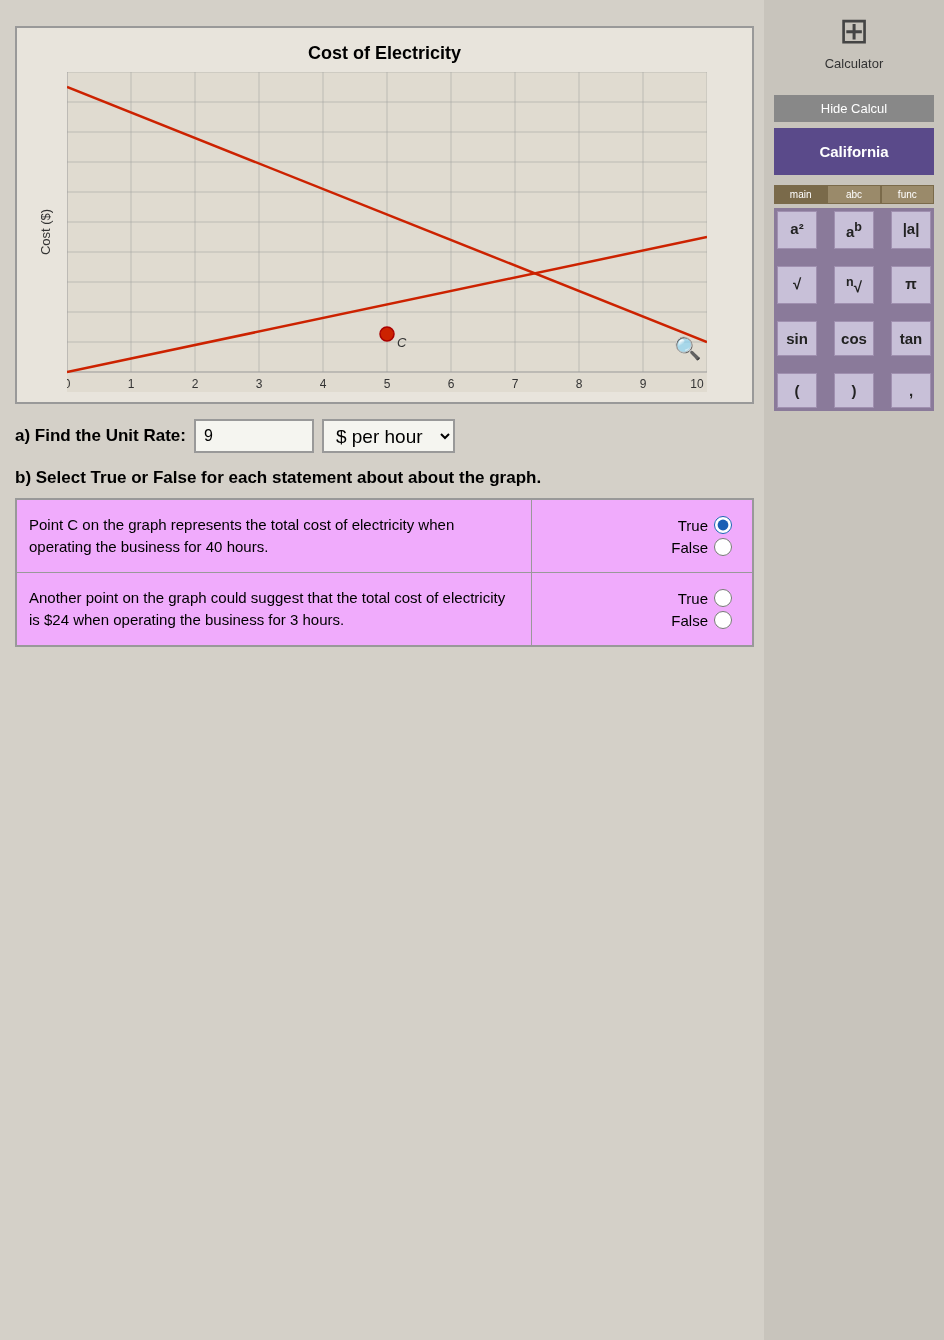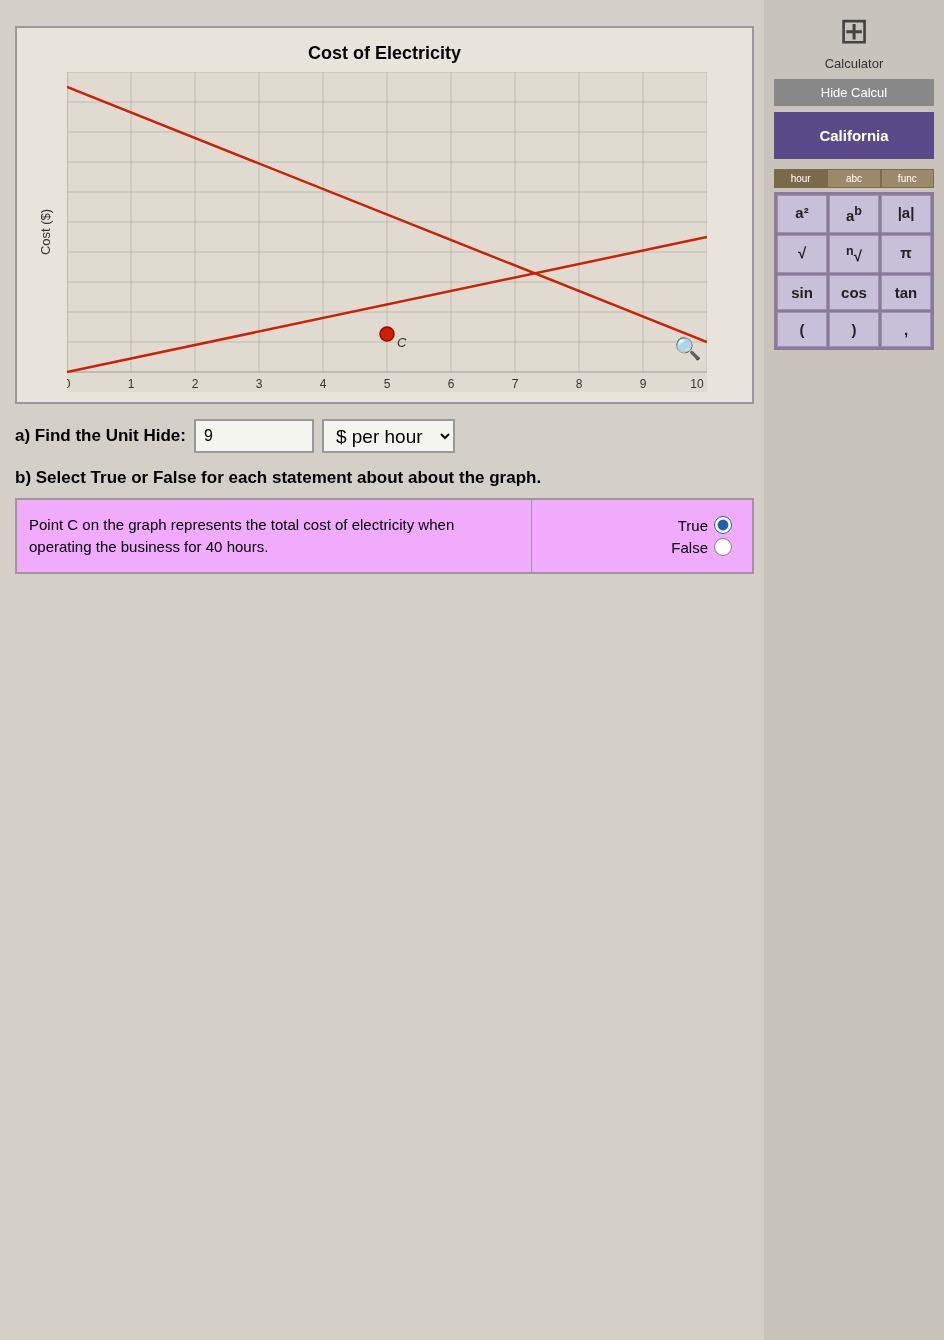--- a/index.html
+++ b/index.html
@@ -177,21 +177,21 @@
     
     .calculator-icon {
       font-size: 36px;
       color: #444;
       margin-bottom: 4px;
     }
 
     .calculator-label {
       font-size: 13px;
       color: #333;
-      margin-bottom: 8px;
+      margin-bottom: 24px;
     }
 
     .hide-calc-btn {
       background: #888;
       color: white;
       border: none;
       padding: 6px 0;
       font-size: 13px;
       cursor: pointer;
       margin-bottom: 6px;
@@ -228,21 +228,21 @@
       font-size: 10px;
     }
 
     .calc-tab.active {
       background: #7a6a4a;
     }
 
     .calc-grid {
       display: grid;
       grid-template-columns: repeat(3, 1fr);
-      gap: 2px;
+      gap: 17px;
       width: 160px;
       background: #8a7a9a;
       padding: 3px;
     }
 
     .calc-btn {
       background: #c8c0d8;
       border: 1px solid #a090b0;
       padding: 8px 4px;
       text-align: center;
@@ -322,21 +322,21 @@
           <circle cx="320" cy="262" r="7" fill="#cc2200" stroke="#aa0000" stroke-width="1.5"></circle>
           <text x="330" y="275" font-size="13" fill="#333" font-style="italic">C</text>
         </svg>
 
         <div class="search-icon-chart">🔍</div>
       </div>
 
     </div>
 
     <div class="part-a">
-      <span class="part-a-label">a)  Find the Unit Hide:</span>
+      <span class="part-a-label">a)  Find the Unit Rate:</span>
       <input type="text" class="unit-rate-input" value="9" style="">
       <select class="per-hour-select">
         <option>$ per hour</option>
         <option>$ per day</option>
         <option>$ per week</option>
       </select>
     </div>
 
     <div>
       <div class="part-b-title">b)  Select True or False for each statement about about the graph.</div>
@@ -353,35 +353,50 @@
                 <span>True</span>
                 <input type="radio" name="stmt1" value="True" checked="" style="">
               </div>
               <div class="radio-option">
                 <span>False</span>
                 <input type="radio" name="stmt1" value="False" style="">
               </div>
             </td>
           </tr>
 
+          <tr>
+            <td class="statement-text">
+              Another point on the graph could suggest that the total cost of electricity is $24 when operating the business for 3 hours.
+            </td>
+            <td class="statement-options">
+              <div class="radio-option">
+                <span>True</span>
+                <input type="radio" name="stmt2" value="True" style="">
+              </div>
+              <div class="radio-option">
+                <span>False</span>
+                <input type="radio" name="stmt2" value="False" style="">
+              </div>
+            </td>
+          </tr>
         </tbody>
       </table>
     </div>
 
   </div>
 
   <div class="right-panel">
     <div class="calculator-icon">⊞</div>
     <div class="calculator-label">Calculator</div>
 
     <button class="hide-calc-btn">Hide Calcul</button>
     <button class="california-btn">California</button>
 
     <div class="calc-tabs">
-      <div class="calc-tab active">hour</div>
+      <div class="calc-tab active">main</div>
       <div class="calc-tab">abc</div>
       <div class="calc-tab">func</div>
     </div>
 
     <div class="calc-grid">
       <div class="calc-btn">a²</div>
       <div class="calc-btn">a<sup>b</sup></div>
       <div class="calc-btn">|a|</div>
 
       <div class="calc-btn">√</div>

